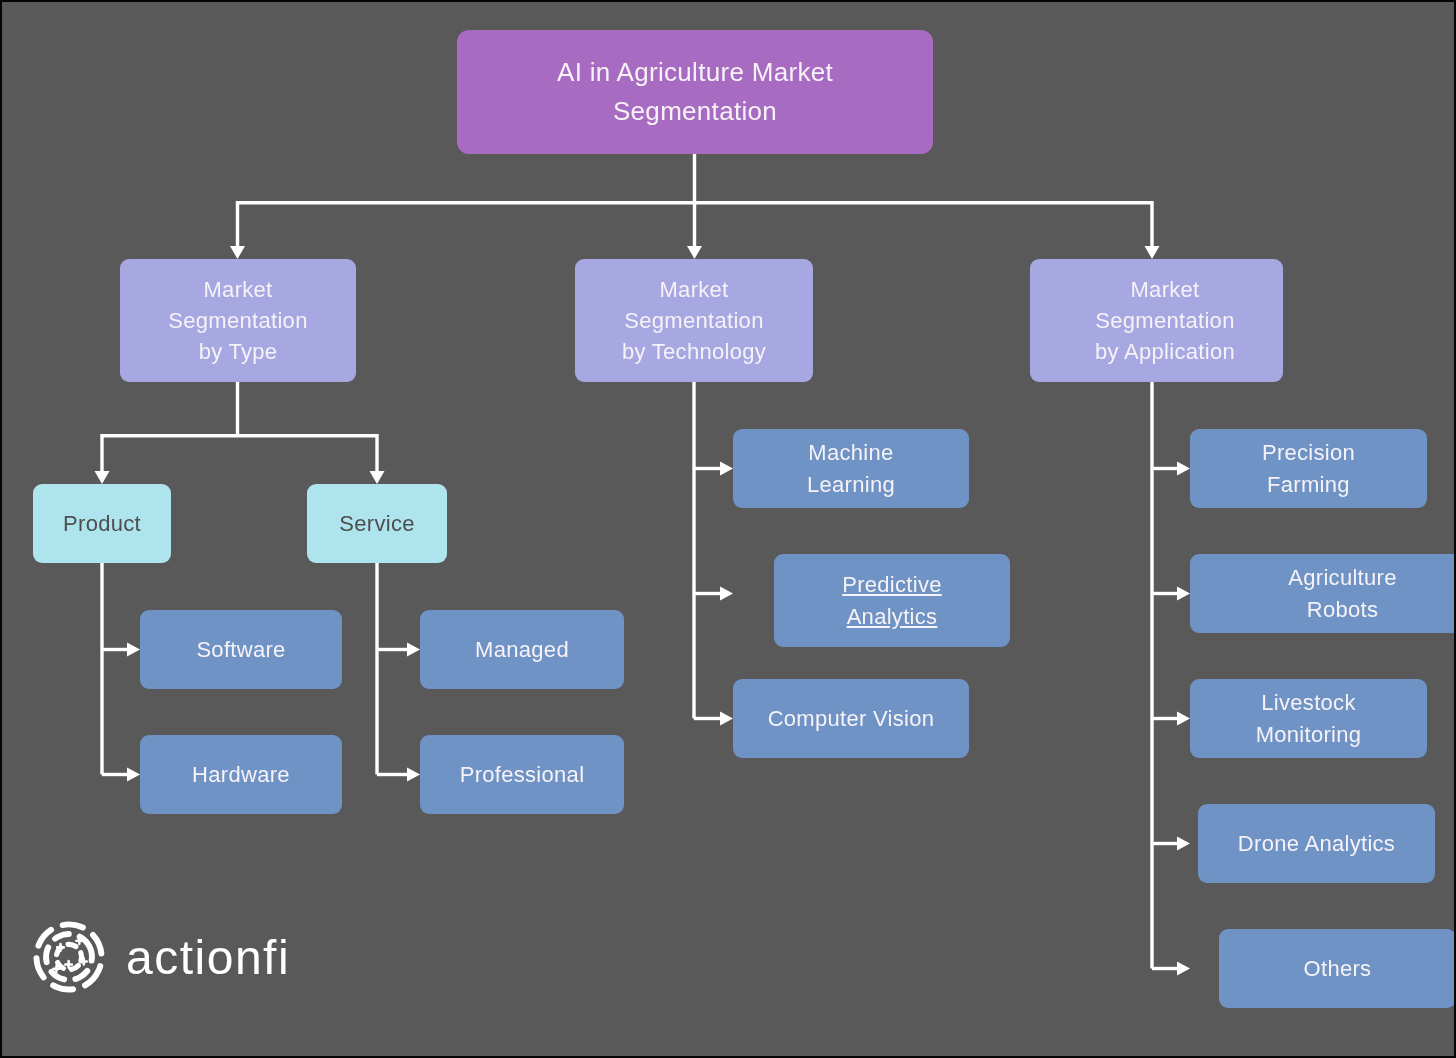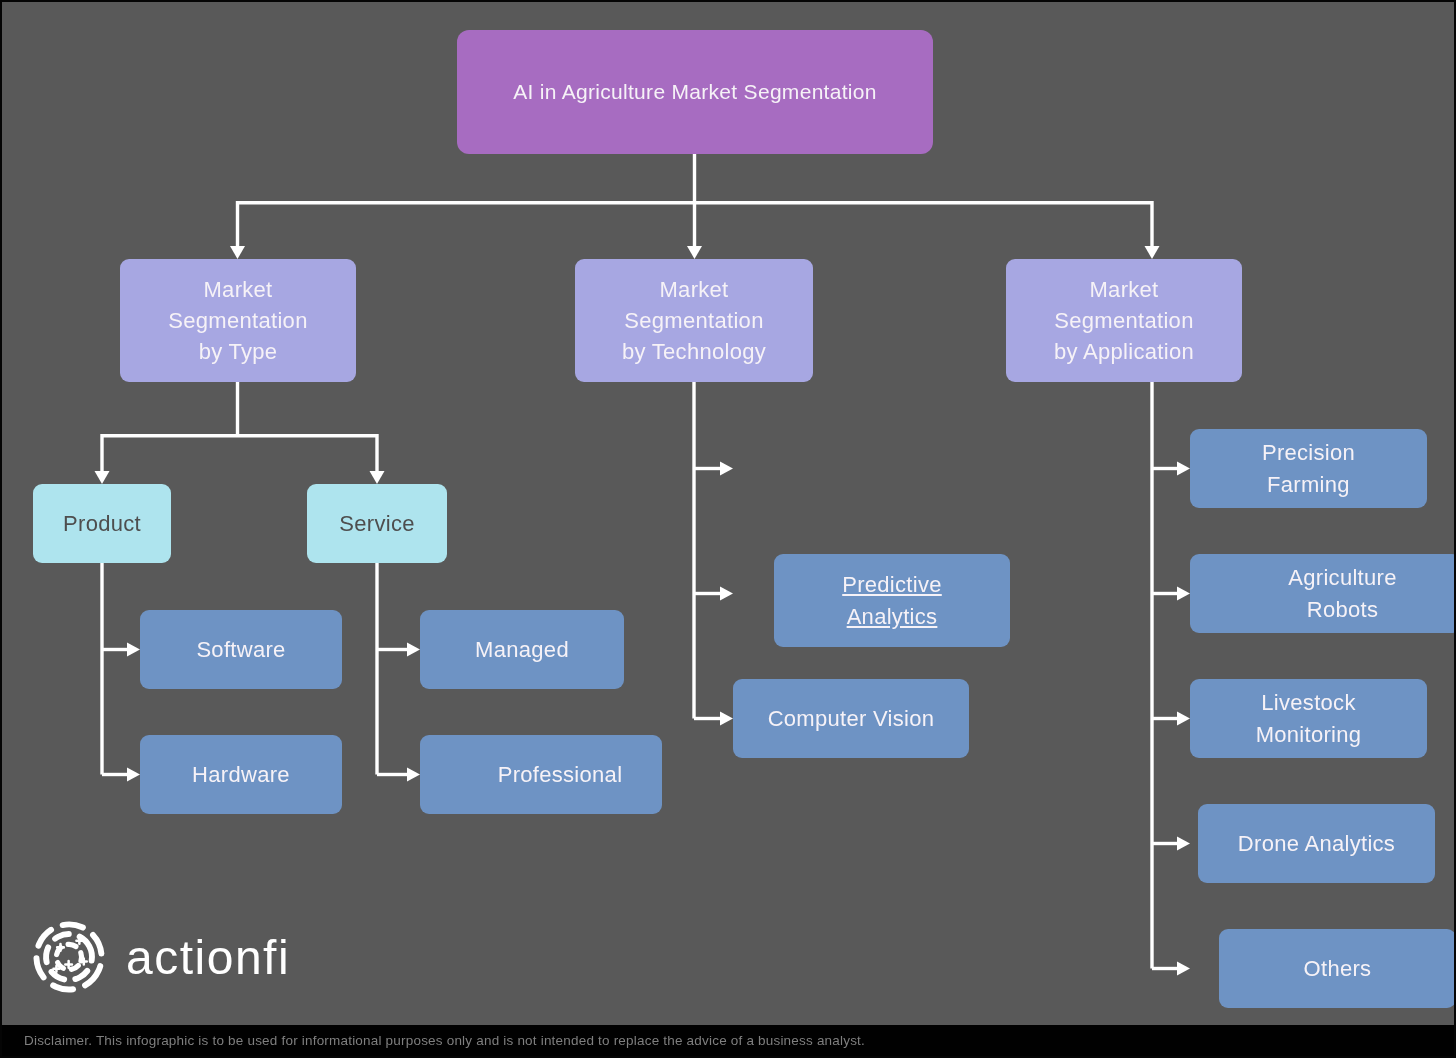--- a/index.html
+++ b/index.html
@@ -10,21 +10,21 @@
     overflow:hidden;
     font-family:"Liberation Sans", sans-serif;
   }
   svg.connectors { position:absolute; left:0; top:0; width:1452px; height:1054px; }
   .node {
     position:absolute; display:flex; align-items:center; justify-content:center;
     text-align:center; border-radius:9px;
     color:#f6f2f7; font-size:22px; line-height:1.42; letter-spacing:.3px;
   }
   .node .lbl { display:inline-block; }
-  .root-node { background:var(--root,#a76cc1); font-size:21px; line-height:1.5; border-radius:12px; }
+  .root-node { background:var(--root,#a76cc1); font-size:26px; line-height:1.5; border-radius:12px; }
   .root-node .lbl { max-width:380px; }
   .branch-node { background:var(--branch,#a7a7e2); }
   .branch-node .lbl { max-width:160px; }
   .sub-node { background:var(--sub,#aee4ee); color:#4e4e4e;align-items:center; }
   .leaf-node { background:var(--leaf,#6e93c4); }
   .leaf-node .lbl { max-width:172px; }
 
   .logo { position:absolute; left:30px; top:918px; display:flex; align-items:center; gap:20px; }
   .logo-text { color:#ffffff; font-size:48px; letter-spacing:1.5px; }
 
@@ -95,45 +95,48 @@
   <div class="node root-node" style="left:455px;top:28px;width:476px;height:124px;">
     <span class="lbl">AI in Agriculture Market Segmentation</span>
   </div>
 
   <div class="node branch-node" style="left:118px;top:257px;width:236px;height:123px;">
     <span class="lbl">Market Segmentation by Type</span>
   </div>
   <div class="node branch-node" style="left:573px;top:257px;width:238px;height:123px;">
     <span class="lbl">Market Segmentation by Technology</span>
   </div>
-  <div class="node branch-node" style="left:1004px;top:257px;width:236px;height:123px;">
+  <div class="node branch-node" style="left:1028px;top:257px;width:236px;height:123px;padding-left:17px;">
     <span class="lbl">Market Segmentation by Application</span>
   </div>
 
   <div class="node sub-node" style="left:31px;top:482px;width:138px;height:79px;">
     <span class="lbl">Product</span>
   </div>
   <div class="node sub-node" style="left:305px;top:482px;width:140px;height:79px;">
     <span class="lbl">Service</span>
   </div>
 
   <div class="node leaf-node" style="left:138px;top:608px;width:202px;height:79px;">
     <span class="lbl">Software</span>
   </div>
   <div class="node leaf-node" style="left:138px;top:733px;width:202px;height:79px;">
     <span class="lbl">Hardware</span>
   </div>
 
   <div class="node leaf-node" style="left:418px;top:608px;width:204px;height:79px;">
     <span class="lbl">Managed</span>
   </div>
-  <div class="node leaf-node" style="left:418px;top:733px;width:204px;height:79px;padding-left:38px;">
+  <div class="node leaf-node" style="left:418px;top:733px;width:204px;height:79px;">
     <span class="lbl">Professional</span>
   </div>
 
+  <div class="node leaf-node" style="left:731px;top:427px;width:236px;height:79px;">
+    <span class="lbl">Machine Learning</span>
+  </div>
   <div class="node leaf-node" style="left:772px;top:552px;width:236px;height:93px;text-decoration:underline;">
     <span class="lbl">Predictive Analytics</span>
   </div>
   <div class="node leaf-node" style="left:731px;top:677px;width:236px;height:79px;">
     <span class="lbl">Computer Vision</span>
   </div>
 
   <div class="node leaf-node" style="left:1188px;top:427px;width:237px;height:79px;">
     <span class="lbl">Precision Farming</span>
   </div>
@@ -161,17 +164,14 @@
         <path d="M34 37 h9 M38.5 32.5 v9"></path>
         <path d="M60 28 h8 M64 24 v8"></path>
         <path d="M45 60 h9 M49.5 55.5 v9"></path>
         <path d="M66 56 h8 M70 52 v8"></path>
         <path d="M29 66 h8 M33 62 v8"></path>
       </g>
     </svg>
     <span class="logo-text">actionfi</span>
   </div>
 
-  <div class="footer-bar">
-    <span>Disclaimer. This infographic is to be used for informational purposes only and is not intended to replace the advice of a business analyst.</span>
-  </div>
 
 </div>
 
 </body></html>

